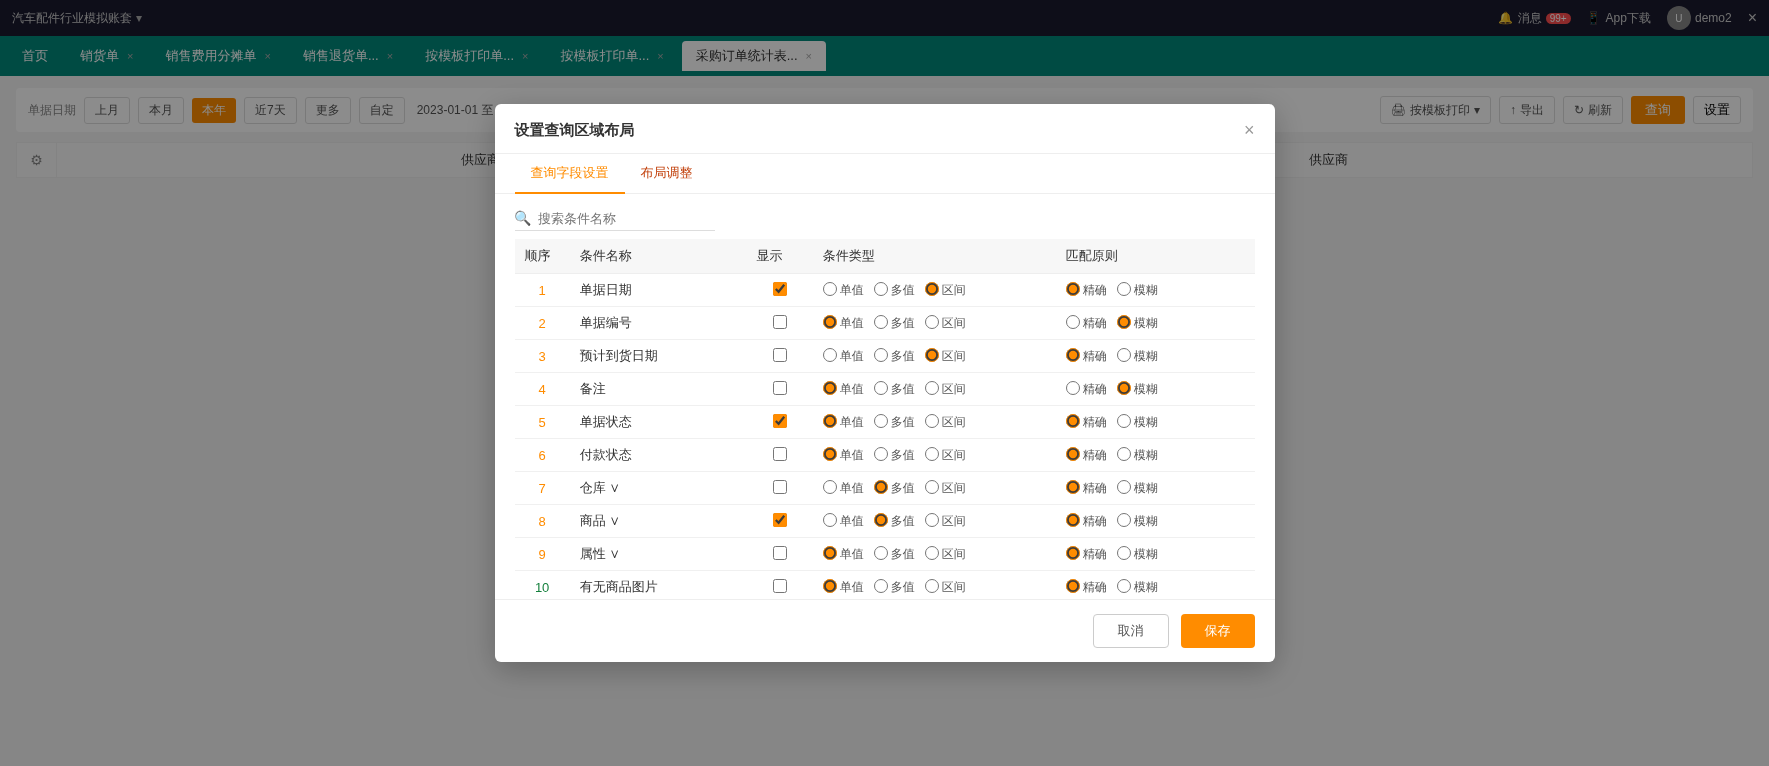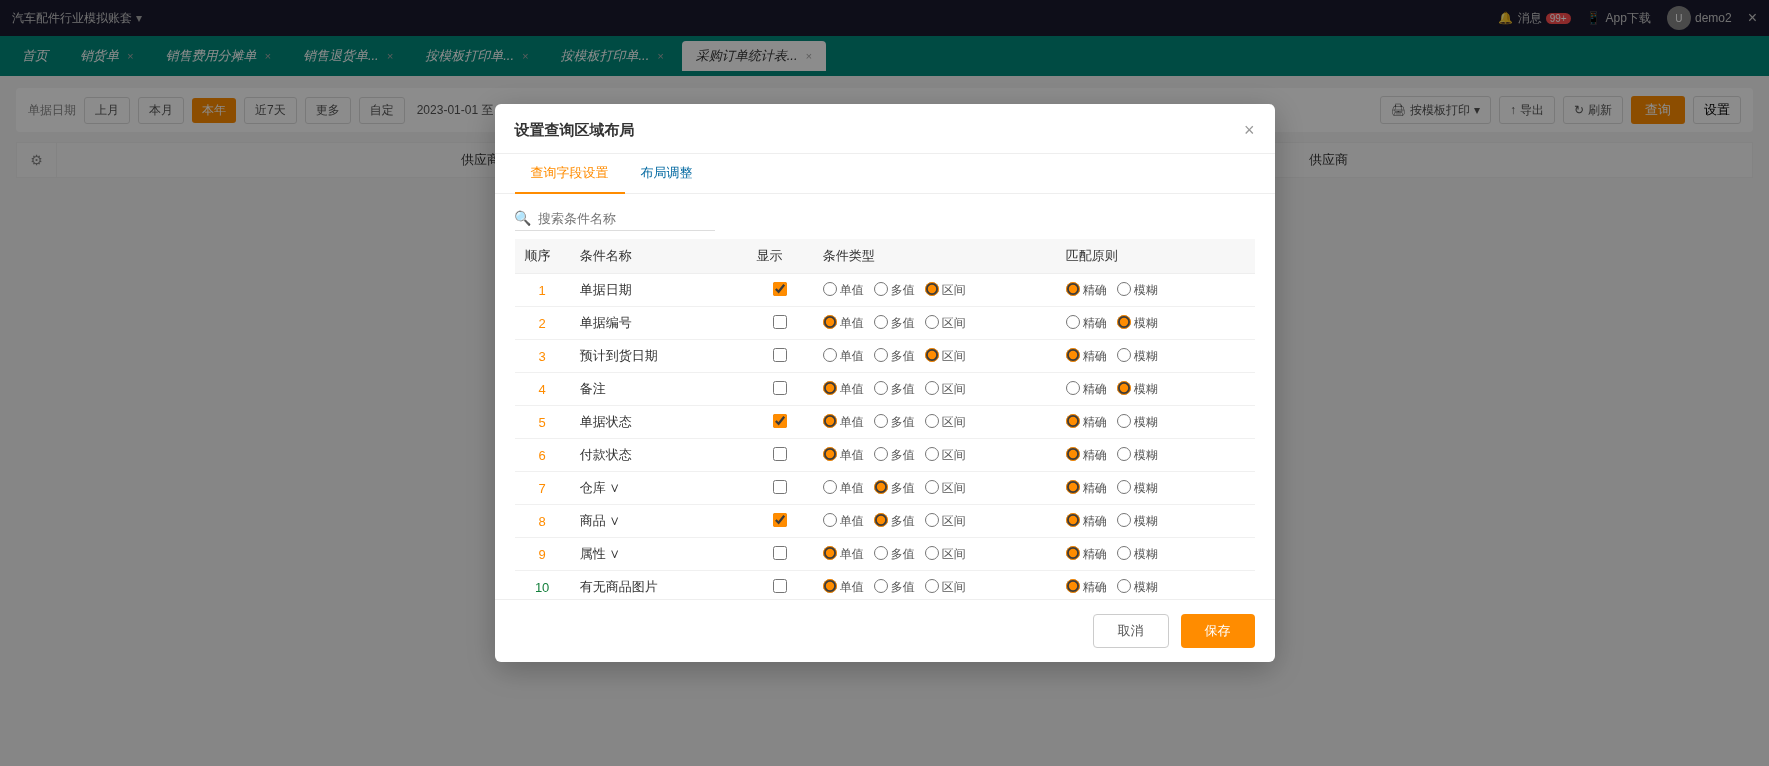--- a/index.html
+++ b/index.html
@@ -37,21 +37,20 @@
     }
     .tab-item {
       padding: 6px 14px;
       border-radius: 4px 4px 0 0;
       cursor: pointer;
       color: #fff;
       font-size: 13px;
       display: flex;
       align-items: center;
       gap: 4px;
-      font-style: italic;
     }
     .tab-item.active {
       background: #fff;
       color: #333;
     }
     .tab-close { font-size: 11px; color: #aaa; margin-left: 4px; }
 
     
     .page-content {
       padding: 12px 16px;
@@ -158,21 +157,21 @@
     .dialog-tabs {
       display: flex;
       gap: 0;
       padding: 0 20px;
       border-bottom: 1px solid #eee;
     }
     .dialog-tab {
       padding: 10px 16px;
       cursor: pointer;
       font-size: 13px;
-      color: #0369a1;
+      color: #c2410c;
       border-bottom: 2px solid transparent;
       margin-bottom: -1px;
     }
     .dialog-tab.active {
       color: #ff8c00;
       border-bottom-color: #ff8c00;
       font-weight: 500;
     }
 
     

